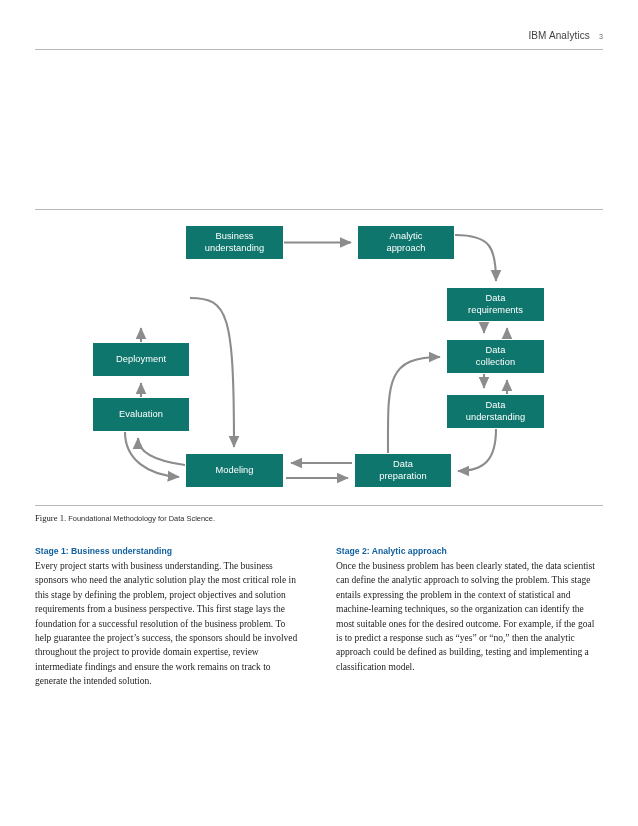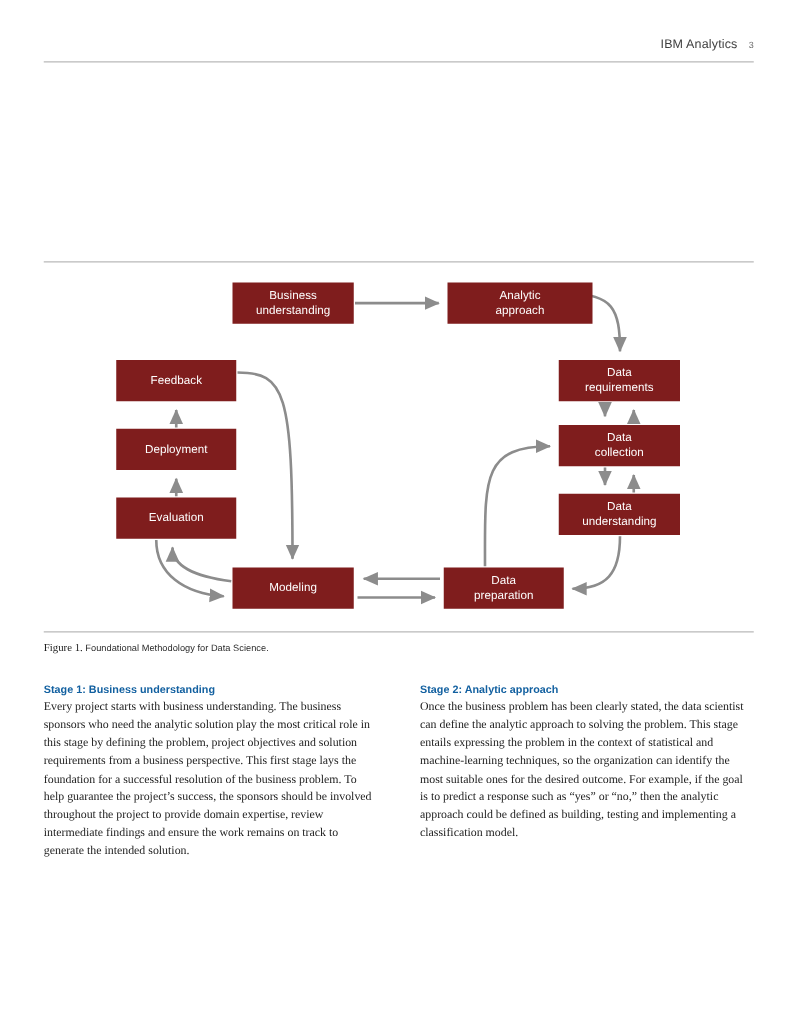--- a/index.html
+++ b/index.html
@@ -61,36 +61,36 @@
     width: 568px;
     height: 296px;
   }
   .figure svg {
     position: absolute;
     left: 0;
     top: 0;
   }
   .node {
     position: absolute;
-    background: #7f1d1d;
+    background: #0f766e;
     color: #ffffff;
     display: flex;
     align-items: center;
     justify-content: center;
     text-align: center;
     font-family: "Liberation Sans", sans-serif;
     font-size: 9.3px;
     line-height: 11.6px;
     letter-spacing: 0.05px;
     box-sizing: border-box;
   }
 
   
   .n-business      { left: 151px; top: 17px;  width: 97px; height: 33px; }
-  .n-analytic      { left: 323px; top: 17px;  width: 116px; height: 33px; }
+  .n-analytic      { left: 323px; top: 17px;  width: 96px; height: 33px; }
   .n-datareq       { left: 412px; top: 79px;  width: 97px; height: 33px; }
   .n-datacoll      { left: 412px; top: 131px; width: 97px; height: 33px; }
   .n-dataund       { left: 412px; top: 186px; width: 97px; height: 33px; }
   .n-feedback      { left: 58px;  top: 79px;  width: 96px; height: 33px; }
   .n-deployment    { left: 58px;  top: 134px; width: 96px; height: 33px; }
   .n-evaluation    { left: 58px;  top: 189px; width: 96px; height: 33px; }
   .n-modeling      { left: 151px; top: 245px; width: 97px; height: 33px; }
   .n-dataprep      { left: 320px; top: 245px; width: 96px; height: 33px; }
 
   
@@ -206,23 +206,20 @@
 requirements</span>
     </div>
     <div class="node n-datacoll">
       <span style="white-space:pre-line">Data
 collection</span>
     </div>
     <div class="node n-dataund">
       <span style="white-space:pre-line">Data
 understanding</span>
     </div>
-    <div class="node n-feedback">
-      <span style="white-space:pre-line">Feedback</span>
-    </div>
     <div class="node n-evaluation">
       <span style="white-space:pre-line">Evaluation</span>
     </div>
     <div class="node n-deployment">
       <span style="white-space:pre-line">Deployment</span>
     </div>
     <div class="node n-modeling">
       <span style="white-space:pre-line">Modeling</span>
     </div>
     <div class="node n-dataprep">

